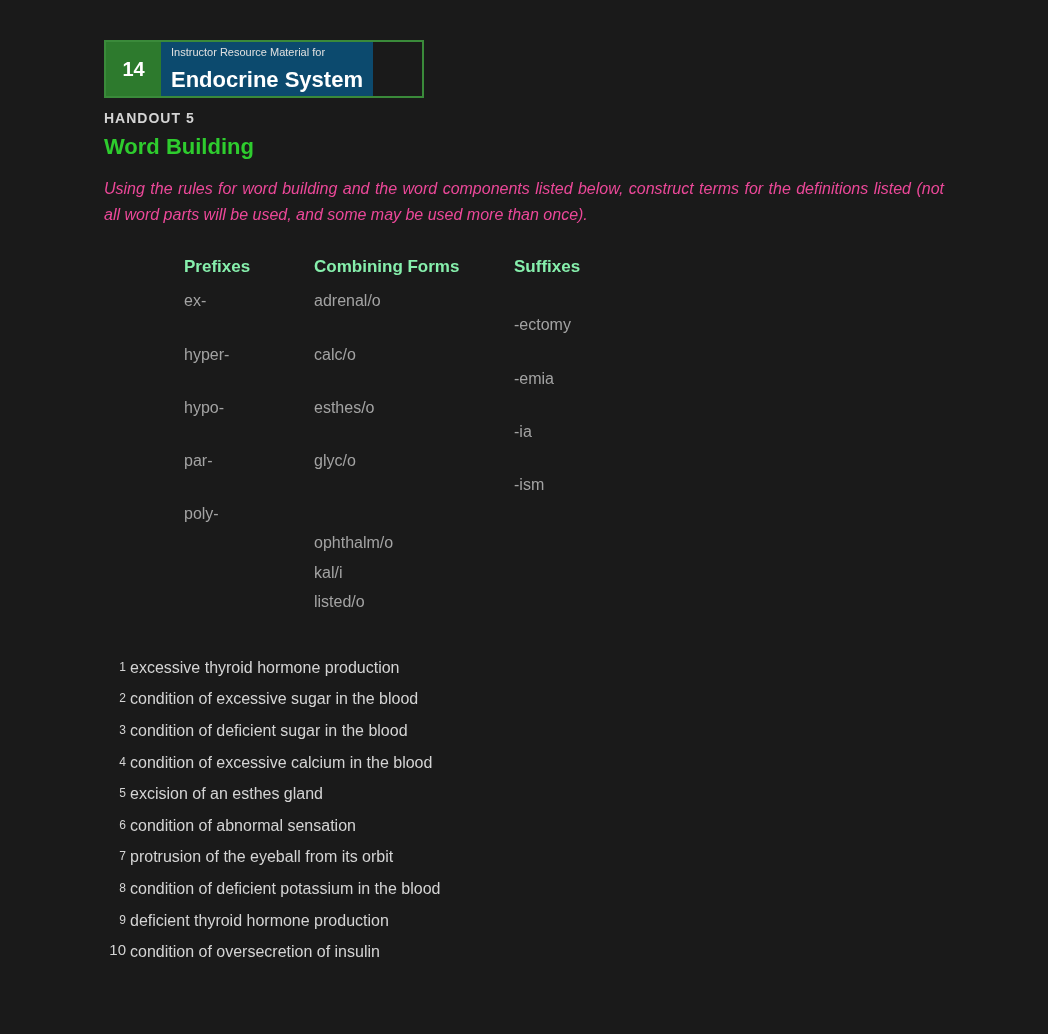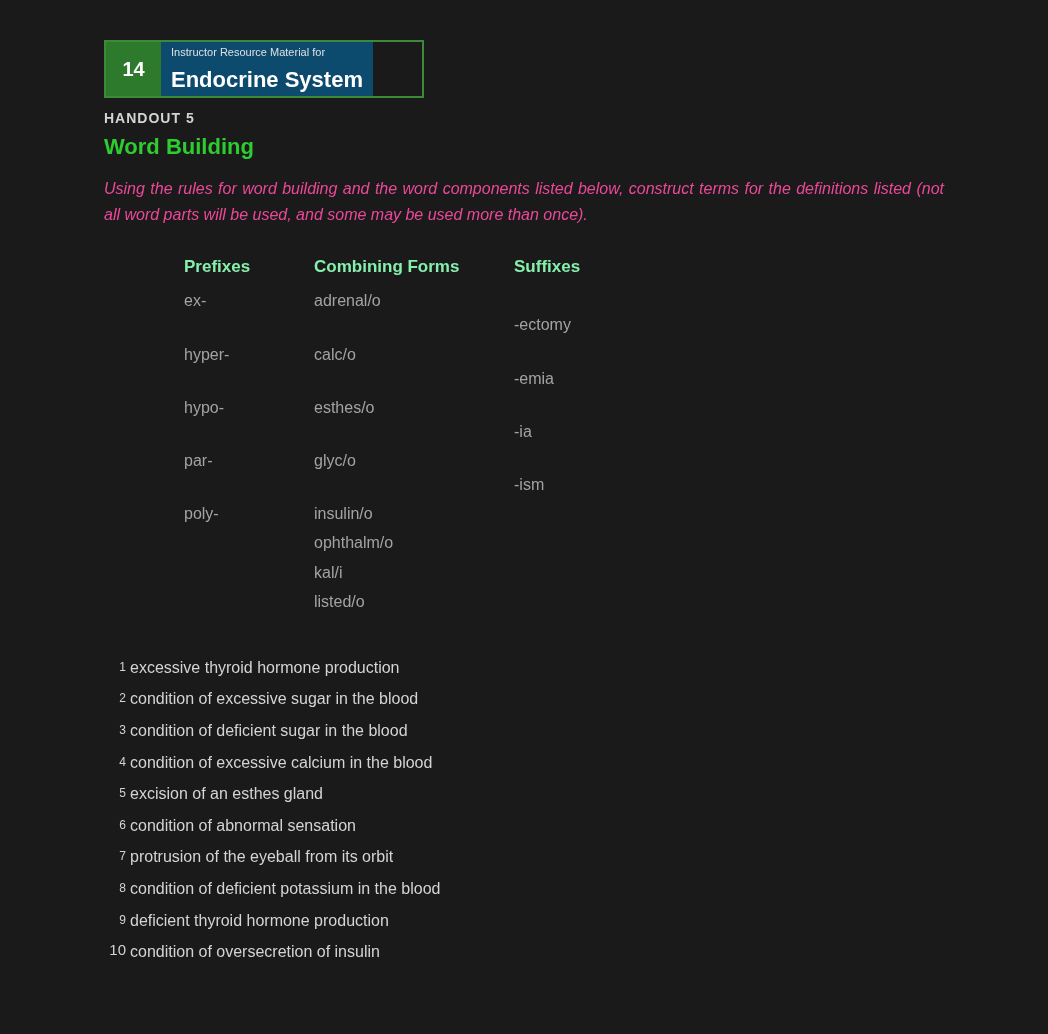--- a/index.html
+++ b/index.html
@@ -200,21 +200,20 @@
     </div>
 
     <div class="word-parts-row">
       <span class="word-part col-prefix-item">par-</span>
       <span class="word-part col-combining-item">glyc/o</span>
       <span class="word-part col-suffix-item">-ism</span>
     </div>
 
     <div class="word-parts-row">
       <span class="word-part col-prefix-item">poly-</span>
-      <span class="word-part col-combining-item">insulin/o</span>
       <span class="word-part col-suffix-item"></span>
     </div>
 
     <div class="word-parts-row">
       <span class="word-part col-prefix-item"></span>
       <span class="word-part col-combining-item">ophthalm/o</span>
       <span class="word-part col-suffix-item"></span>
     </div>
 
     <div class="word-parts-row">

